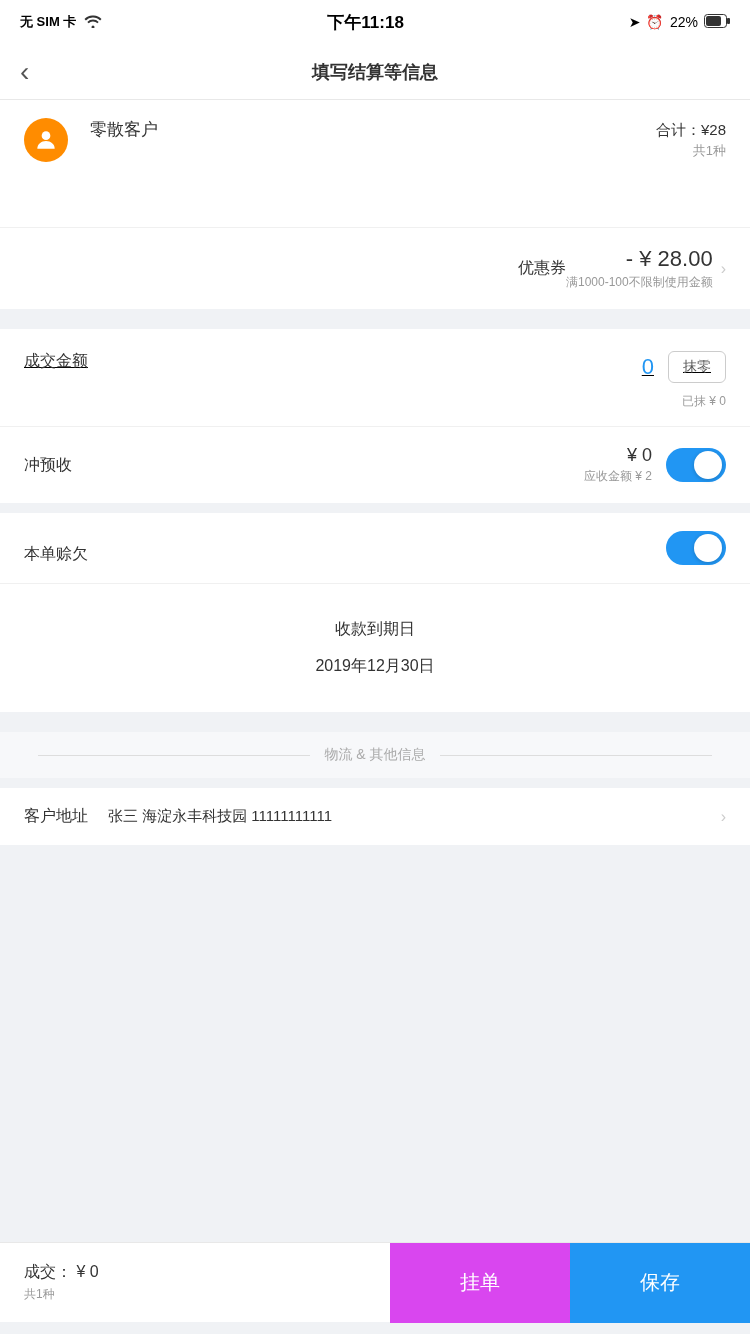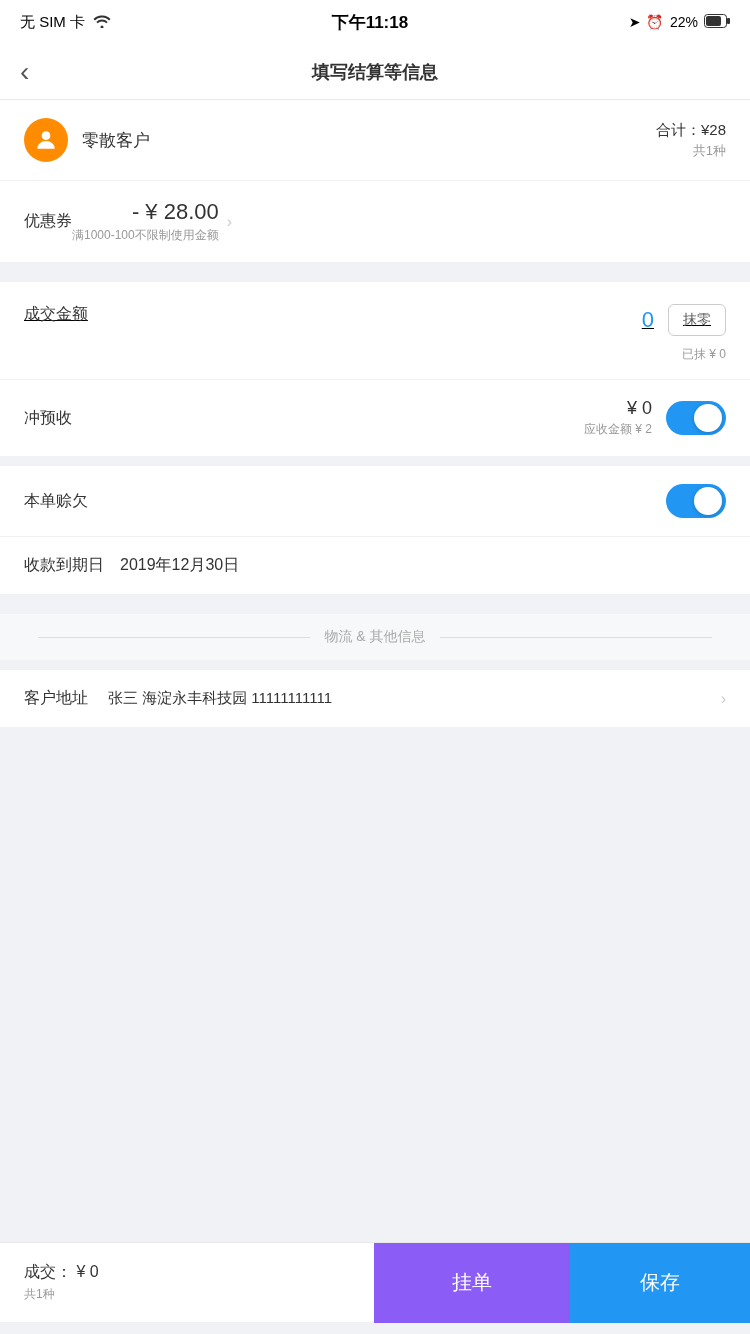--- a/index.html
+++ b/index.html
@@ -17,21 +17,21 @@
     .status-bar {
       height: 44px;
       background: #fff;
       display: flex;
       align-items: center;
       justify-content: space-between;
       padding: 0 20px;
       font-size: 15px;
       font-weight: 500;
     }
-    .status-left { display: flex; align-items: center; gap: 8px; font-size: 15px; }
+    .status-left { display: flex; align-items: flex-end; gap: 8px; font-size: 13px; font-weight: bold; }
     .status-center { font-size: 17px; font-weight: 600; }
     .status-right { display: flex; align-items: center; gap: 6px; font-size: 14px; }
 
     
     .nav-bar {
       height: 56px;
       background: #fff;
       display: flex;
       align-items: center;
       justify-content: center;
@@ -66,22 +66,22 @@
     
     .customer-row {
       padding: 18px 24px;
       display: flex;
       align-items: center;
       justify-content: space-between;
       background: #fff;
     }
     .customer-left {
       display: flex;
-      align-items: center;
-      gap: 14px;
+      align-items: flex-start;
+      gap: 22px;
     }
     .avatar {
       width: 44px;
       height: 44px;
       border-radius: 50%;
       background: #ff8c00;
       display: flex;
       align-items: center;
       justify-content: center;
     }
@@ -89,23 +89,24 @@
     .customer-name { font-size: 17px; color: #333; font-weight: 500; }
     .customer-right { text-align: right; }
     .total-amount { font-size: 15px; color: #333; }
     .total-count { font-size: 13px; color: #999; margin-top: 2px; }
 
     
     .coupon-row {
       padding: 18px 24px;
       display: flex;
       align-items: center;
-      justify-content: flex-start;
+      justify-content: flex-end;
       background: #fff;
       border-top: 1px solid #f0f0f0;
+      margin-top: 47px;
     }
     .coupon-label { font-size: 16px; color: #333; }
     .coupon-right { display: flex; align-items: center; gap: 8px; }
     .coupon-info { text-align: right; }
     .coupon-discount { font-size: 22px; color: #333; font-weight: 500; }
     .coupon-desc { font-size: 12px; color: #999; margin-top: 2px; }
     .chevron { color: #ccc; font-size: 16px; }
 
     
     .gray-sep {
@@ -174,36 +175,37 @@
     .prepay-label { font-size: 16px; color: #333; }
     .prepay-right { display: flex; align-items: center; gap: 14px; }
     .prepay-amount-col { text-align: right; }
     .prepay-amount { font-size: 18px; color: #333; font-weight: 500; }
     .prepay-sub { font-size: 12px; color: #999; margin-top: 2px; }
 
     
     .debit-row {
       padding: 18px 24px;
       display: flex;
-      align-items: center;
+      align-items: flex-end;
       justify-content: space-between;
       background: #fff;
     }
     .debit-label { font-size: 16px; color: #333; }
 
     
     .due-date-row {
-      padding: 18px 24px;
+      padding: 35px 24px;
       background: #fff;
       border-top: 1px solid #f0f0f0;
       font-size: 16px;
       color: #333;
       display: flex;
       align-items: center;
       gap: 16px;
+      flex-direction: column;
     }
     .due-date-label { flex-shrink: 0; }
     .due-date-value { color: #333; }
 
     
     .logistics-header {
       padding: 14px 24px;
       background: #f7f8fa;
       text-align: center;
       color: #aaa;
@@ -247,23 +249,23 @@
       border-top: 1px solid #e8e8e8;
     }
     .bottom-summary {
       flex: 1;
       padding: 0 24px;
     }
     .bottom-summary-top { font-size: 16px; color: #333; }
     .bottom-summary-top span { color: #333; }
     .bottom-summary-bottom { font-size: 12px; color: #999; margin-top: 3px; }
     .btn-hang {
-      width: 196px;
+      width: 180px;
       height: 80px;
-      background: #8b5cf6;
+      background: #d946ef;
       display: flex;
       align-items: center;
       justify-content: center;
       font-size: 20px;
       color: #fff;
       font-weight: 500;
       cursor: pointer;
     }
     .btn-save {
       width: 180px;

